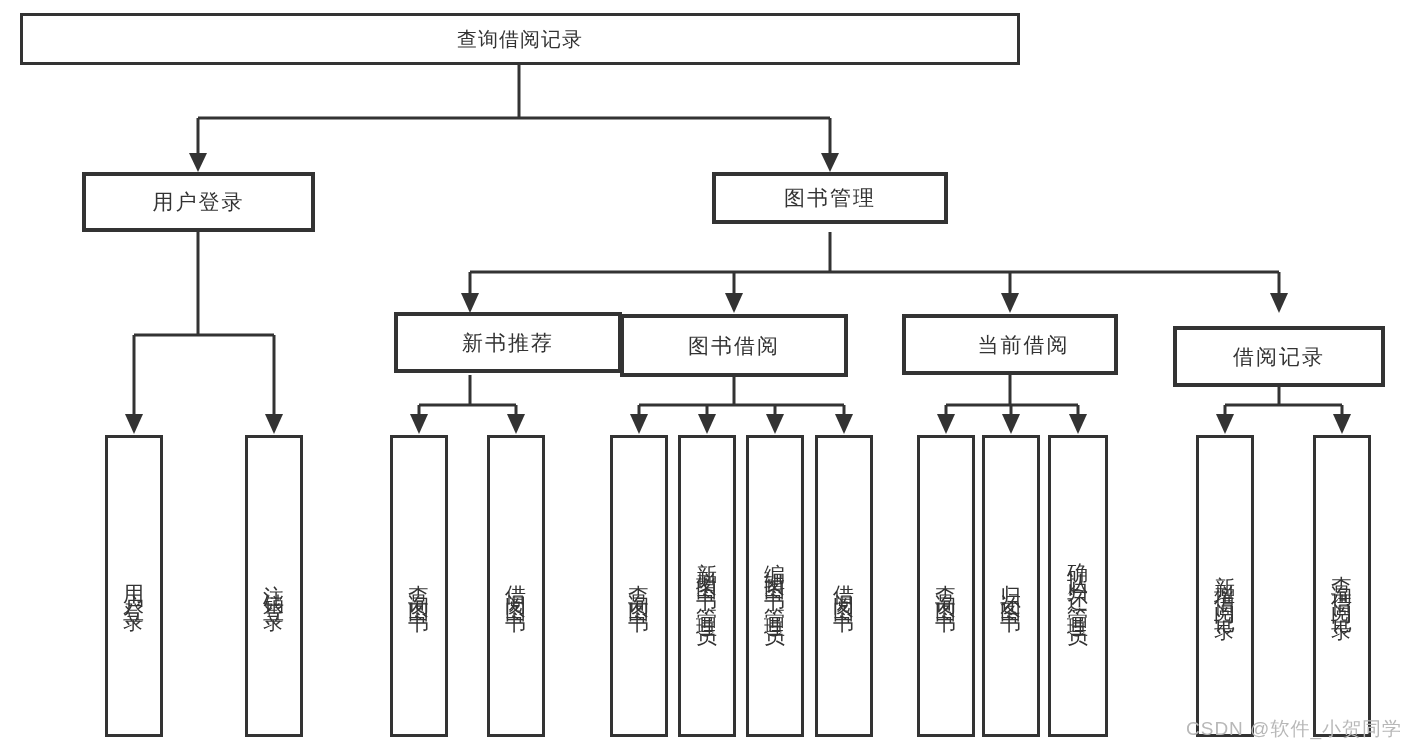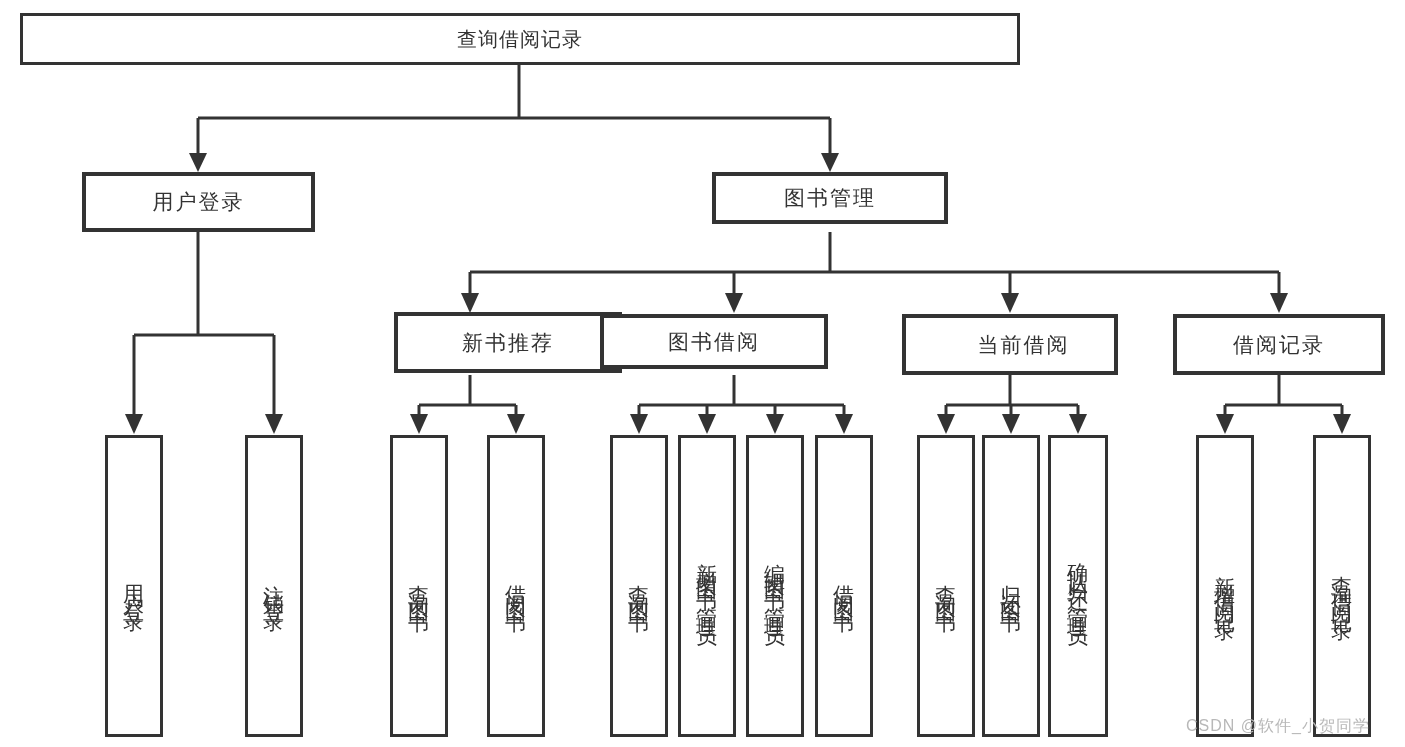--- a/index.html
+++ b/index.html
@@ -57,21 +57,21 @@
     text-orientation: mixed;
     letter-spacing: 9px;
     font-size: 21px;
     white-space: normal;
     line-height: 1;
   }
   .watermark {
     position: absolute;
     left: 1186px;
     top: 716px;
-    font-size: 16px;
+    font-size: 19px;
     color: #b8b8b8;
     letter-spacing: 1px;
     z-index: 5;
     white-space: nowrap;
   }
 </style>
 </head>
 <body>
 
 <div id="canvas">
@@ -145,27 +145,27 @@
   <div class="node lvl2" style="left:82px; top:172px; width:233px; height:60px;">
     <span class="node-label">用户登录</span>
   </div>
   <div class="node lvl2" style="left:712px; top:172px; width:236px; height:52px;">
     <span class="node-label">图书管理</span>
   </div>
 
   <div class="node lvl3" style="left:362px; top:312px; width:228px; height:61px;margin-left:32px;">
     <span class="node-label">新书推荐</span>
   </div>
-  <div class="node lvl3" style="left:600px; top:314px; width:228px; height:55px;text-align:center;">
+  <div class="node lvl3" style="left:620px; top:314px; width:228px; height:63px;text-align:center;">
     <span class="node-label">图书借阅</span>
   </div>
   <div class="node lvl3" style="left:902px; top:314px; width:216px; height:61px;padding-left:27px;">
     <span class="node-label">当前借阅</span>
   </div>
-  <div class="node lvl3" style="left:1173px; top:314px; width:212px; height:61px;">
+  <div class="node lvl3" style="left:1173px; top:326px; width:212px; height:61px;">
     <span class="node-label">借阅记录</span>
   </div>
 
   <div class="node leaf" style="left:105px; top:435px; width:58px; height:302px;">
     <span class="node-label">用户登录</span>
   </div>
   <div class="node leaf" style="left:245px; top:435px; width:58px; height:302px;">
     <span class="node-label">注销登录</span>
   </div>
 

